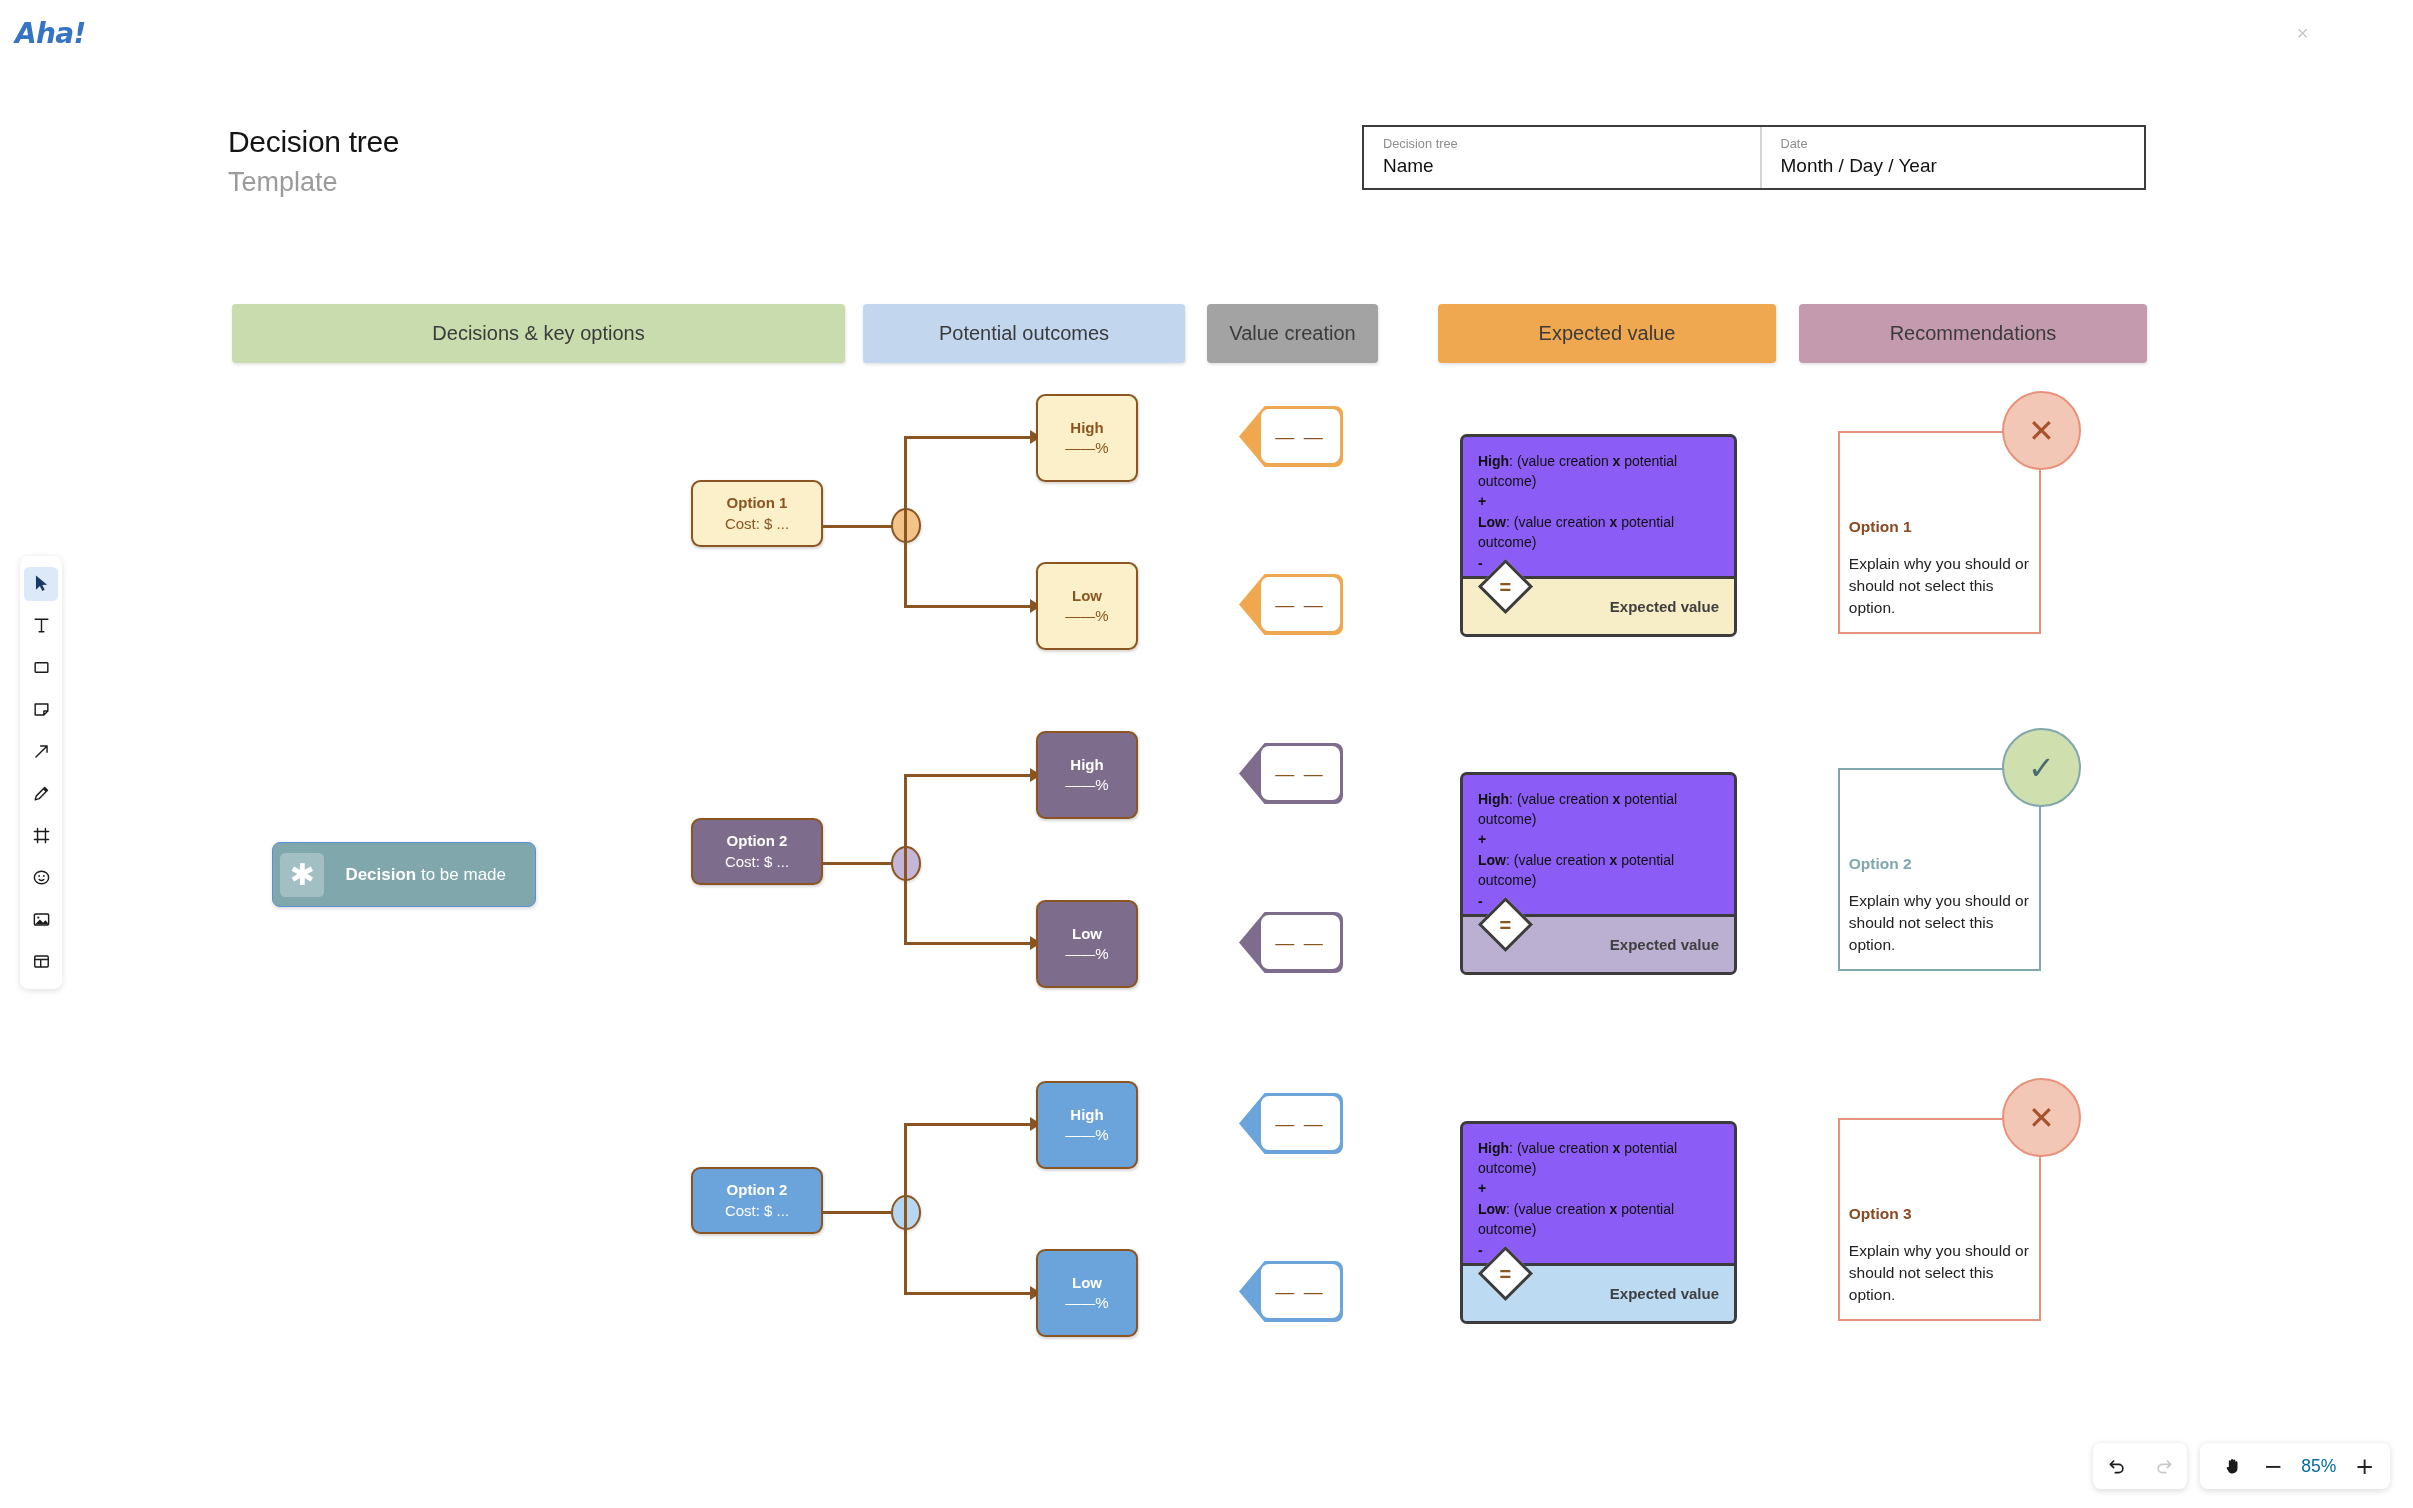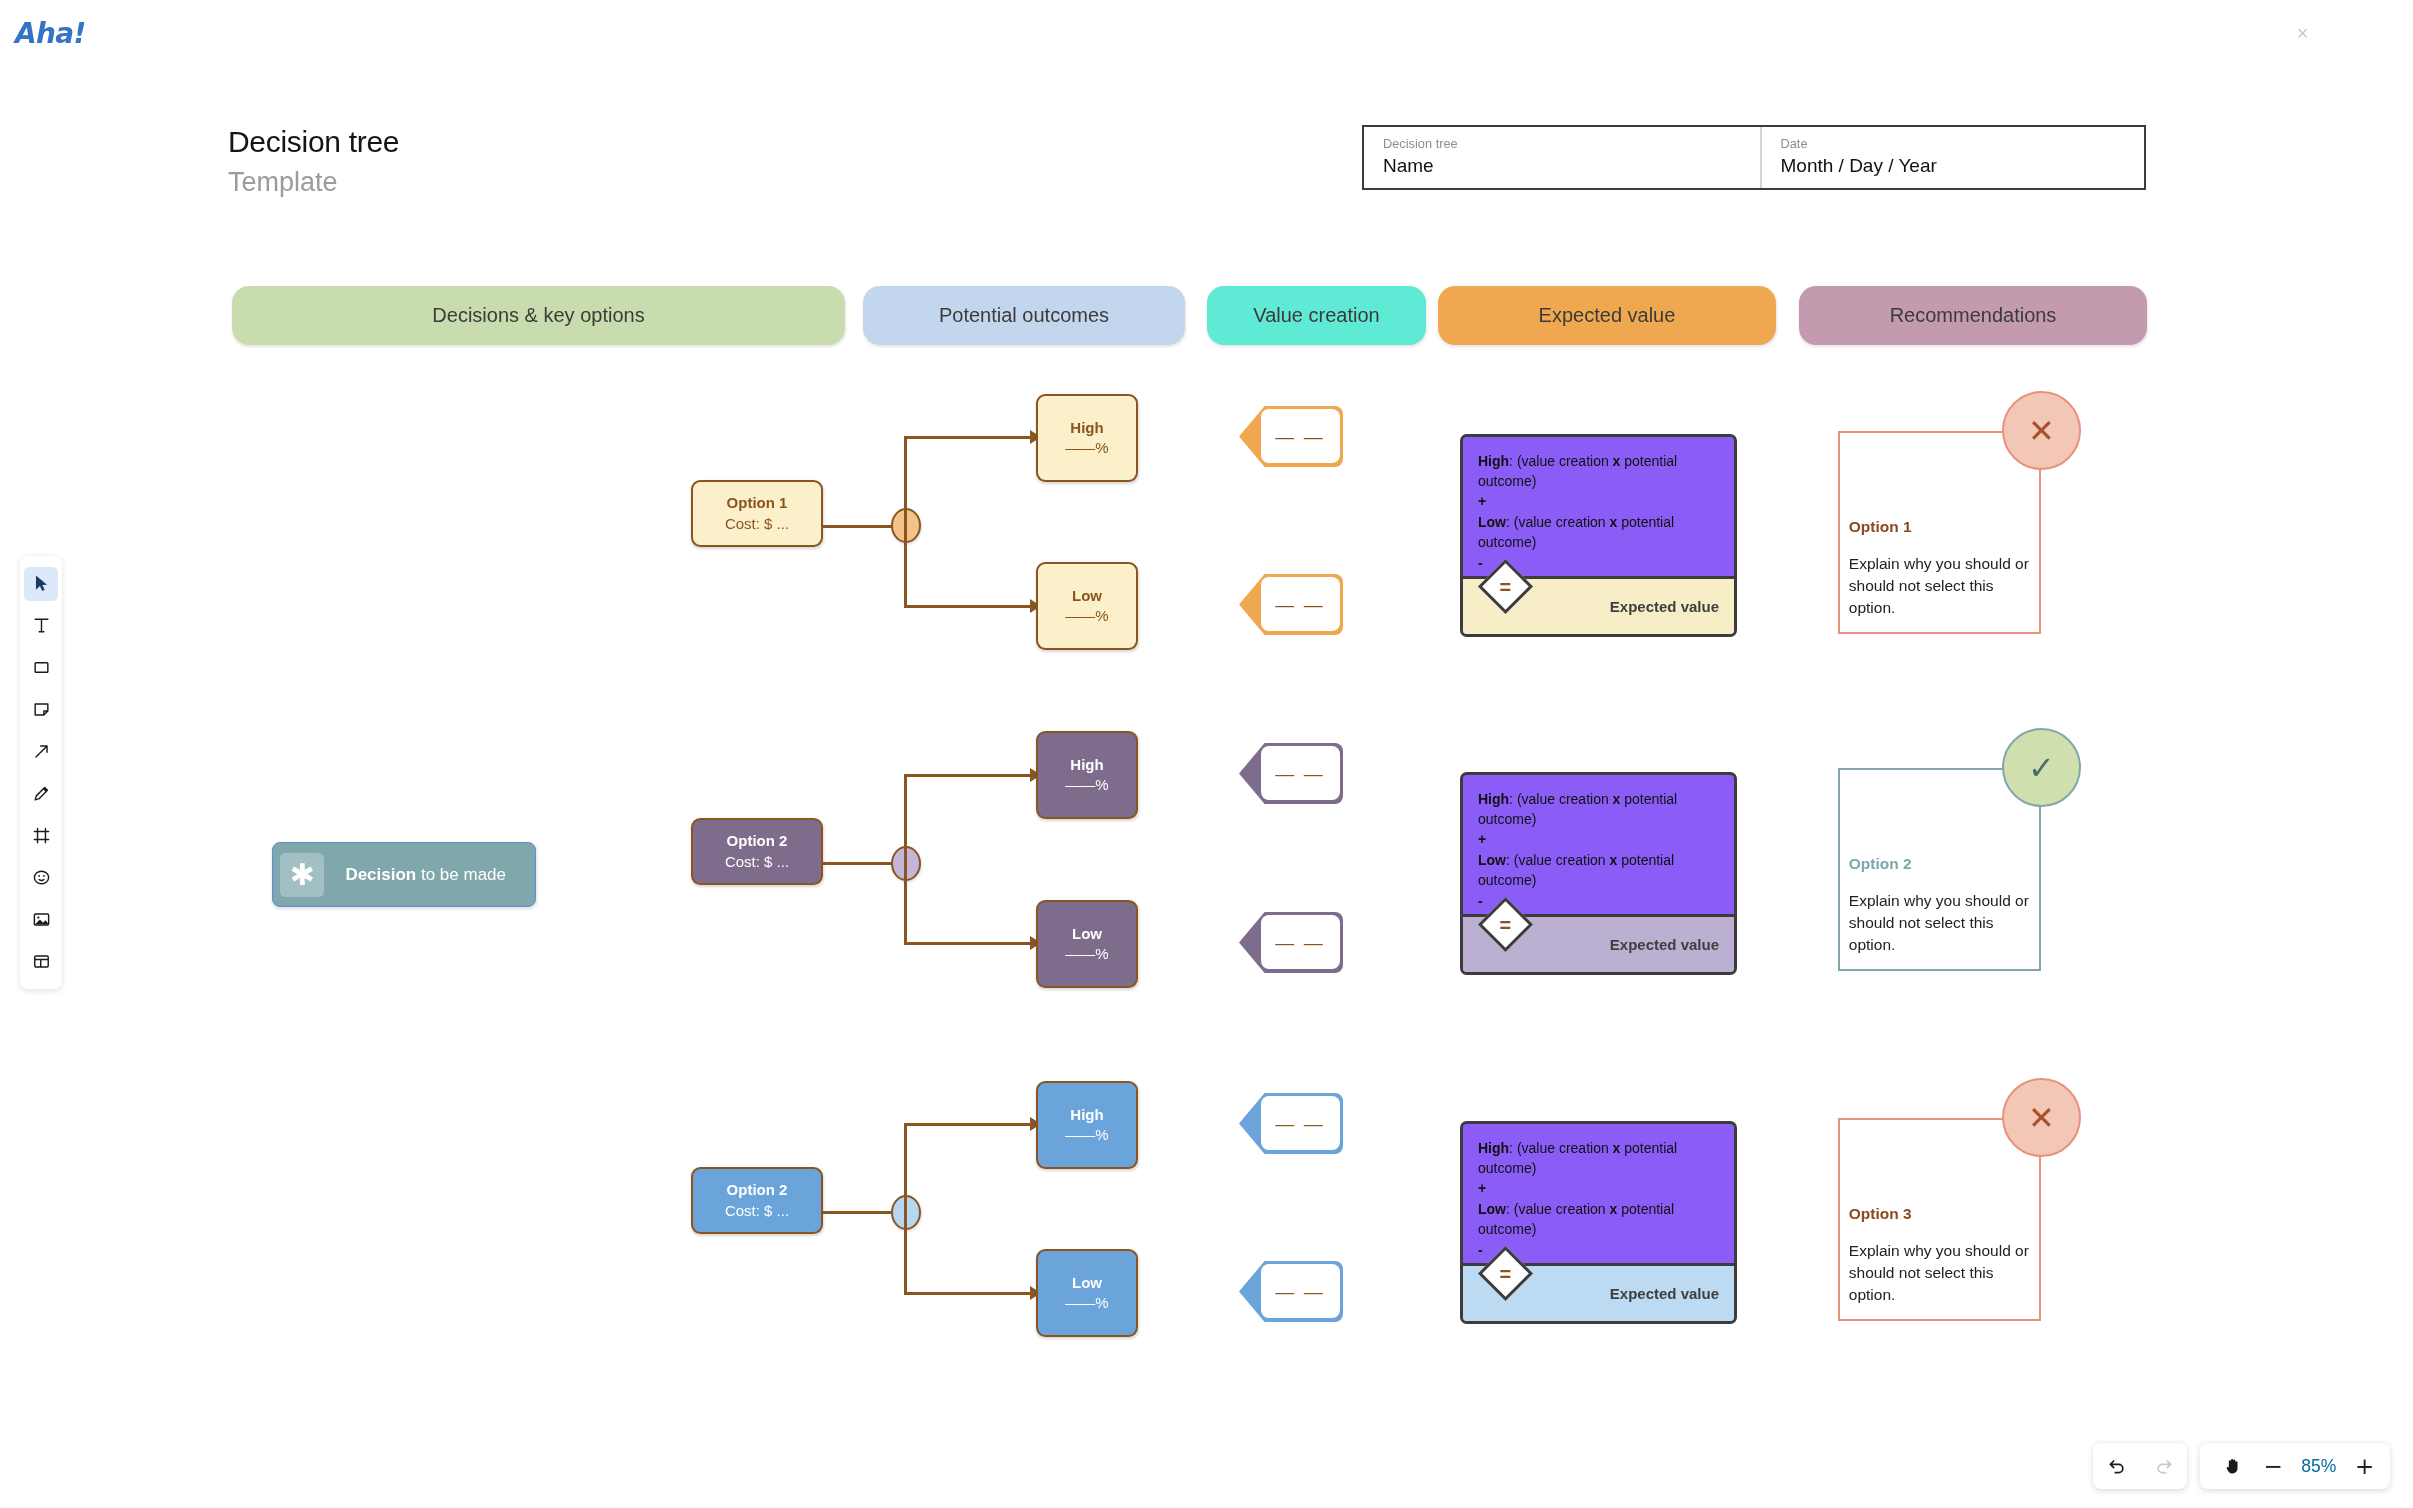--- a/index.html
+++ b/index.html
@@ -60,22 +60,22 @@
     border: 2px solid #3c3c3c; background: #fff;
     display: flex; align-items: stretch;
   }
   .meta-cell { flex: 1; padding: 9.4px 19px; position: relative; }
   .meta-cell + .meta-cell { border-left: 2px solid #d5d5d5; margin-left: 13px; }
   .meta-label { font-size: 12.8px; color: #8d8d8d; margin-bottom: 4px; }
   .meta-value { font-size: 19px; color: #111; }
 
   
   .col-head {
-    position: absolute; top: 286px; height: 59px;
-    border-radius: 17px;
+    position: absolute; top: 304px; height: 59px;
+    border-radius: 4px;
     display: flex; align-items: center; justify-content: center;
     font-size: 20px; color: #3b3b3b;
     box-shadow: 0.7px 1.3px 2.7px rgba(0,0,0,0.10);
   }
 
   
   .canvas { position: absolute; inset: 0; }
 
   
   .decision-pill {
@@ -289,21 +289,21 @@
   </div>
 </div>
 
 <div id="col-heads">
     <div class="col-head" style="left: 232px; width: 613px; background: rgb(201, 220, 174);">
       <span>Decisions &amp; key options</span>
     </div>
     <div class="col-head" style="left: 863px; width: 322px; background: rgb(194, 215, 238);">
       <span>Potential outcomes</span>
     </div>
-    <div class="col-head" style="left: 1207px; width: 219px; background: #5eead4;">
+    <div class="col-head" style="left: 1207px; width: 171px; background: #a3a3a3;">
       <span>Value creation</span>
     </div>
     <div class="col-head" style="left: 1438px; width: 338px; background: rgb(239, 168, 79);">
       <span>Expected value</span>
     </div>
     <div class="col-head" style="left: 1799px; width: 348px; background: rgb(196, 155, 174);">
       <span>Recommendations</span>
     </div>
   </div>
 

